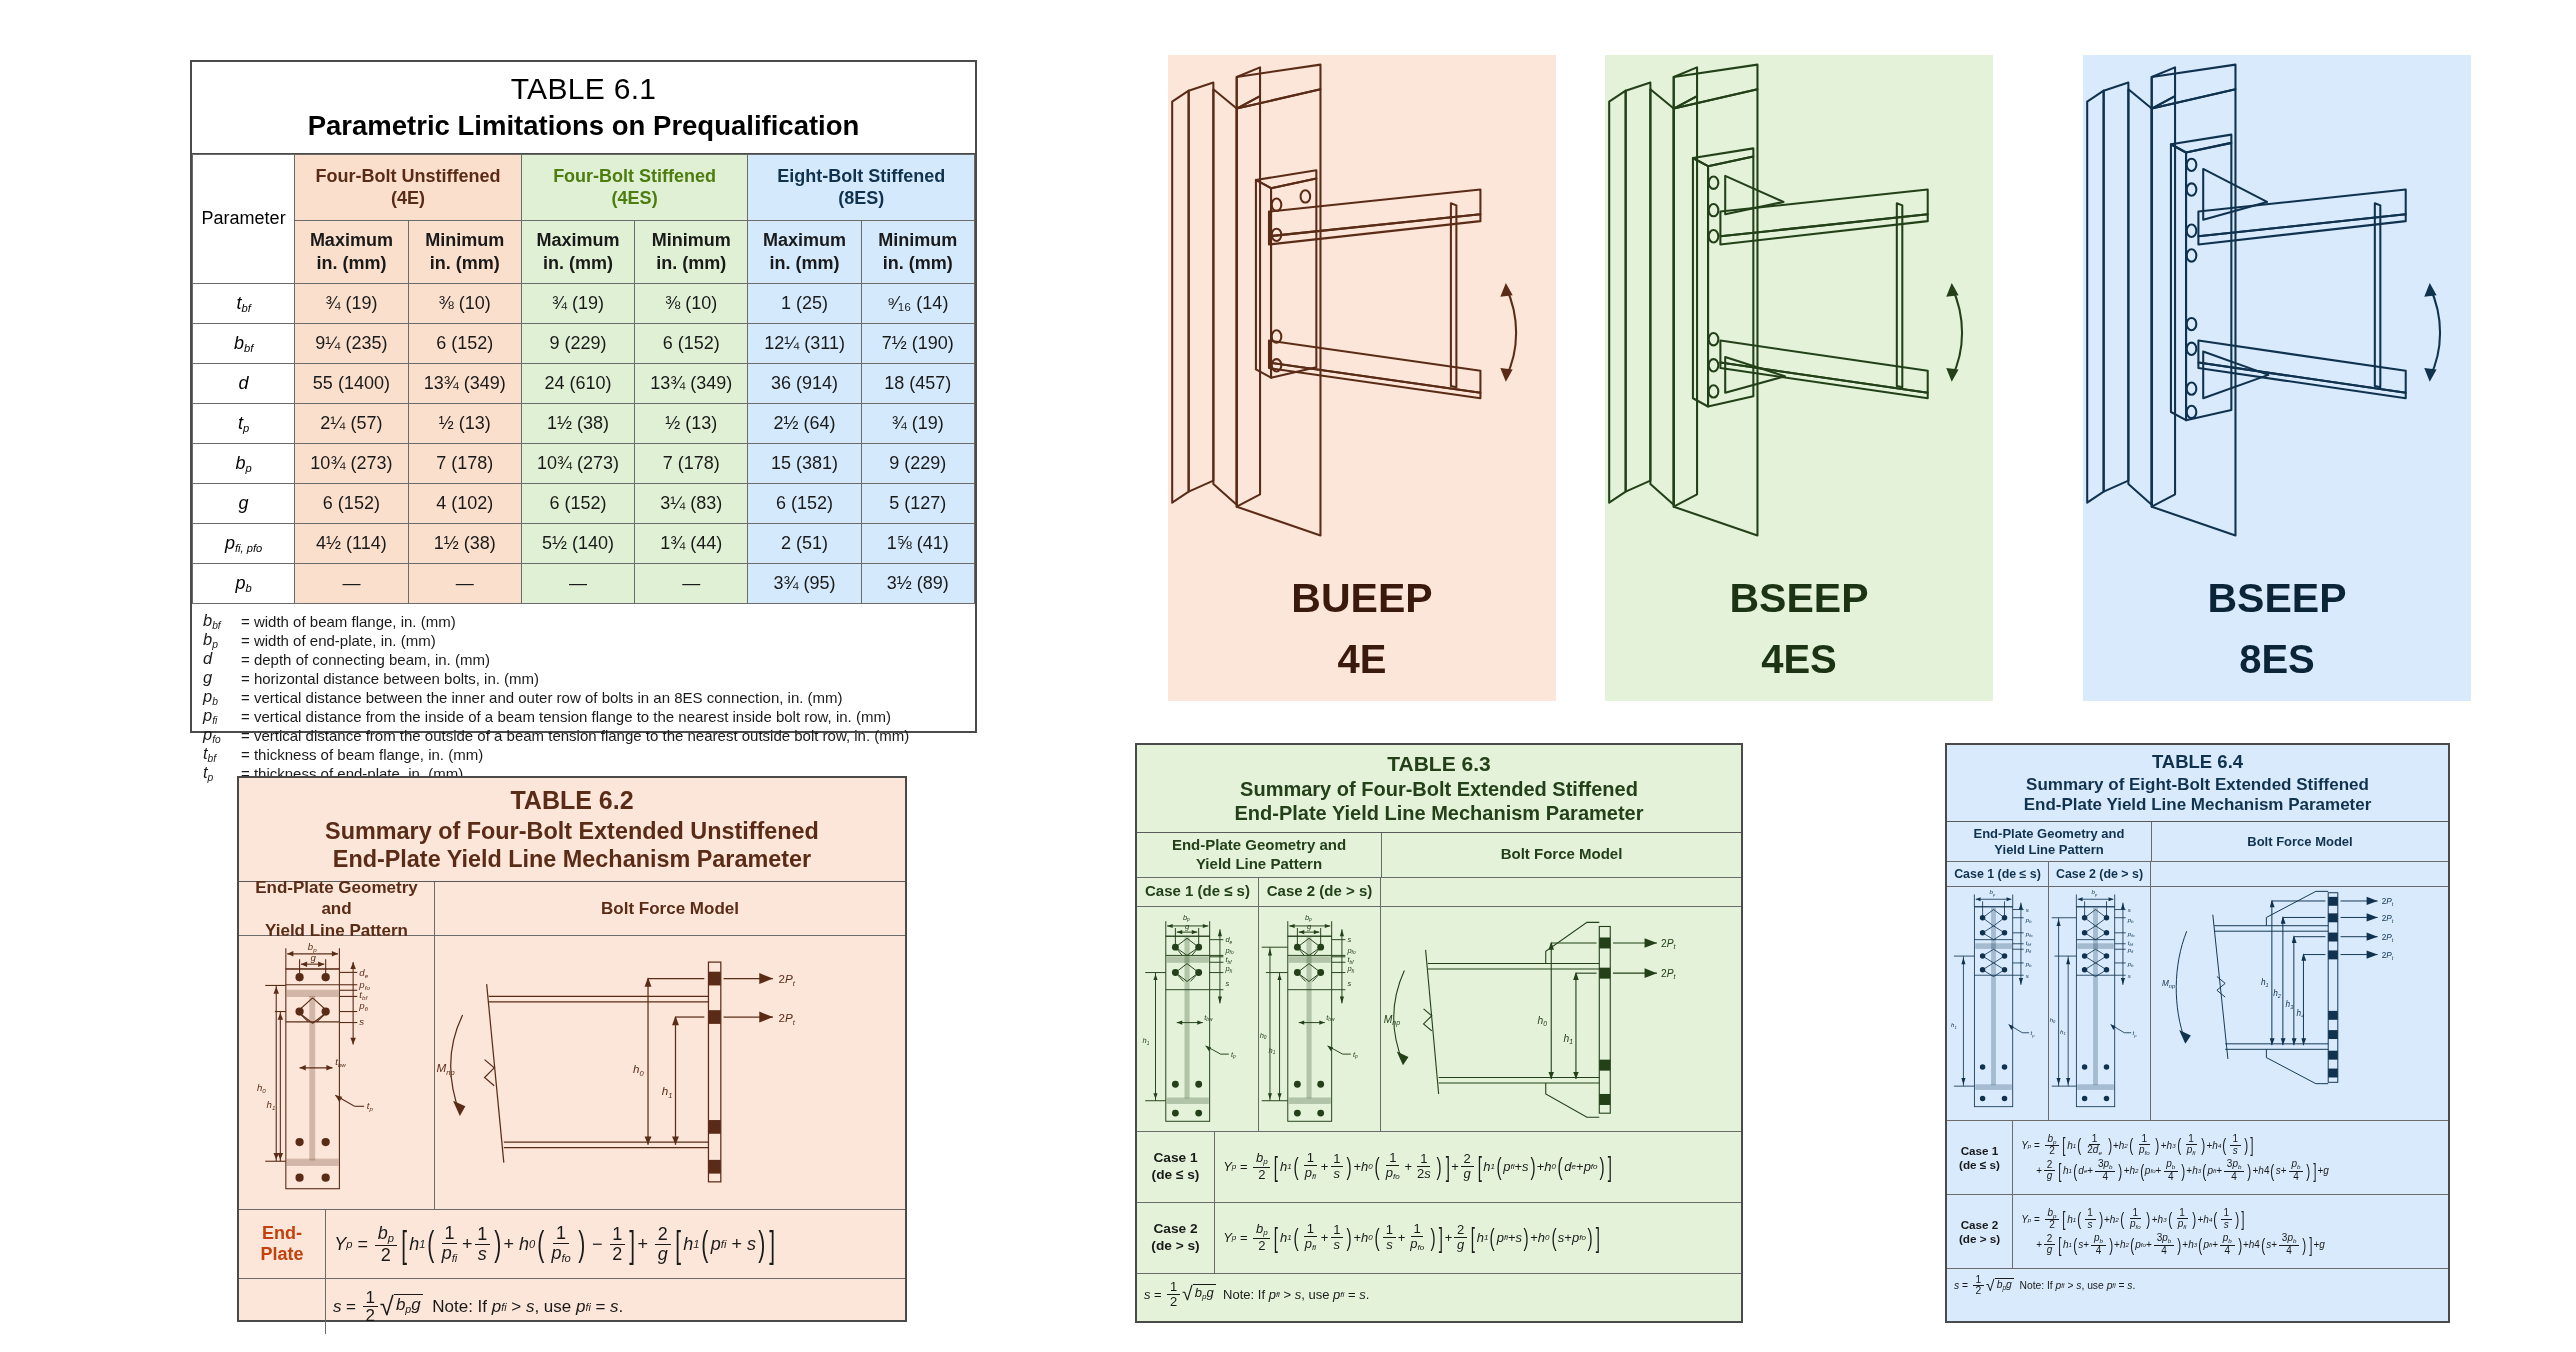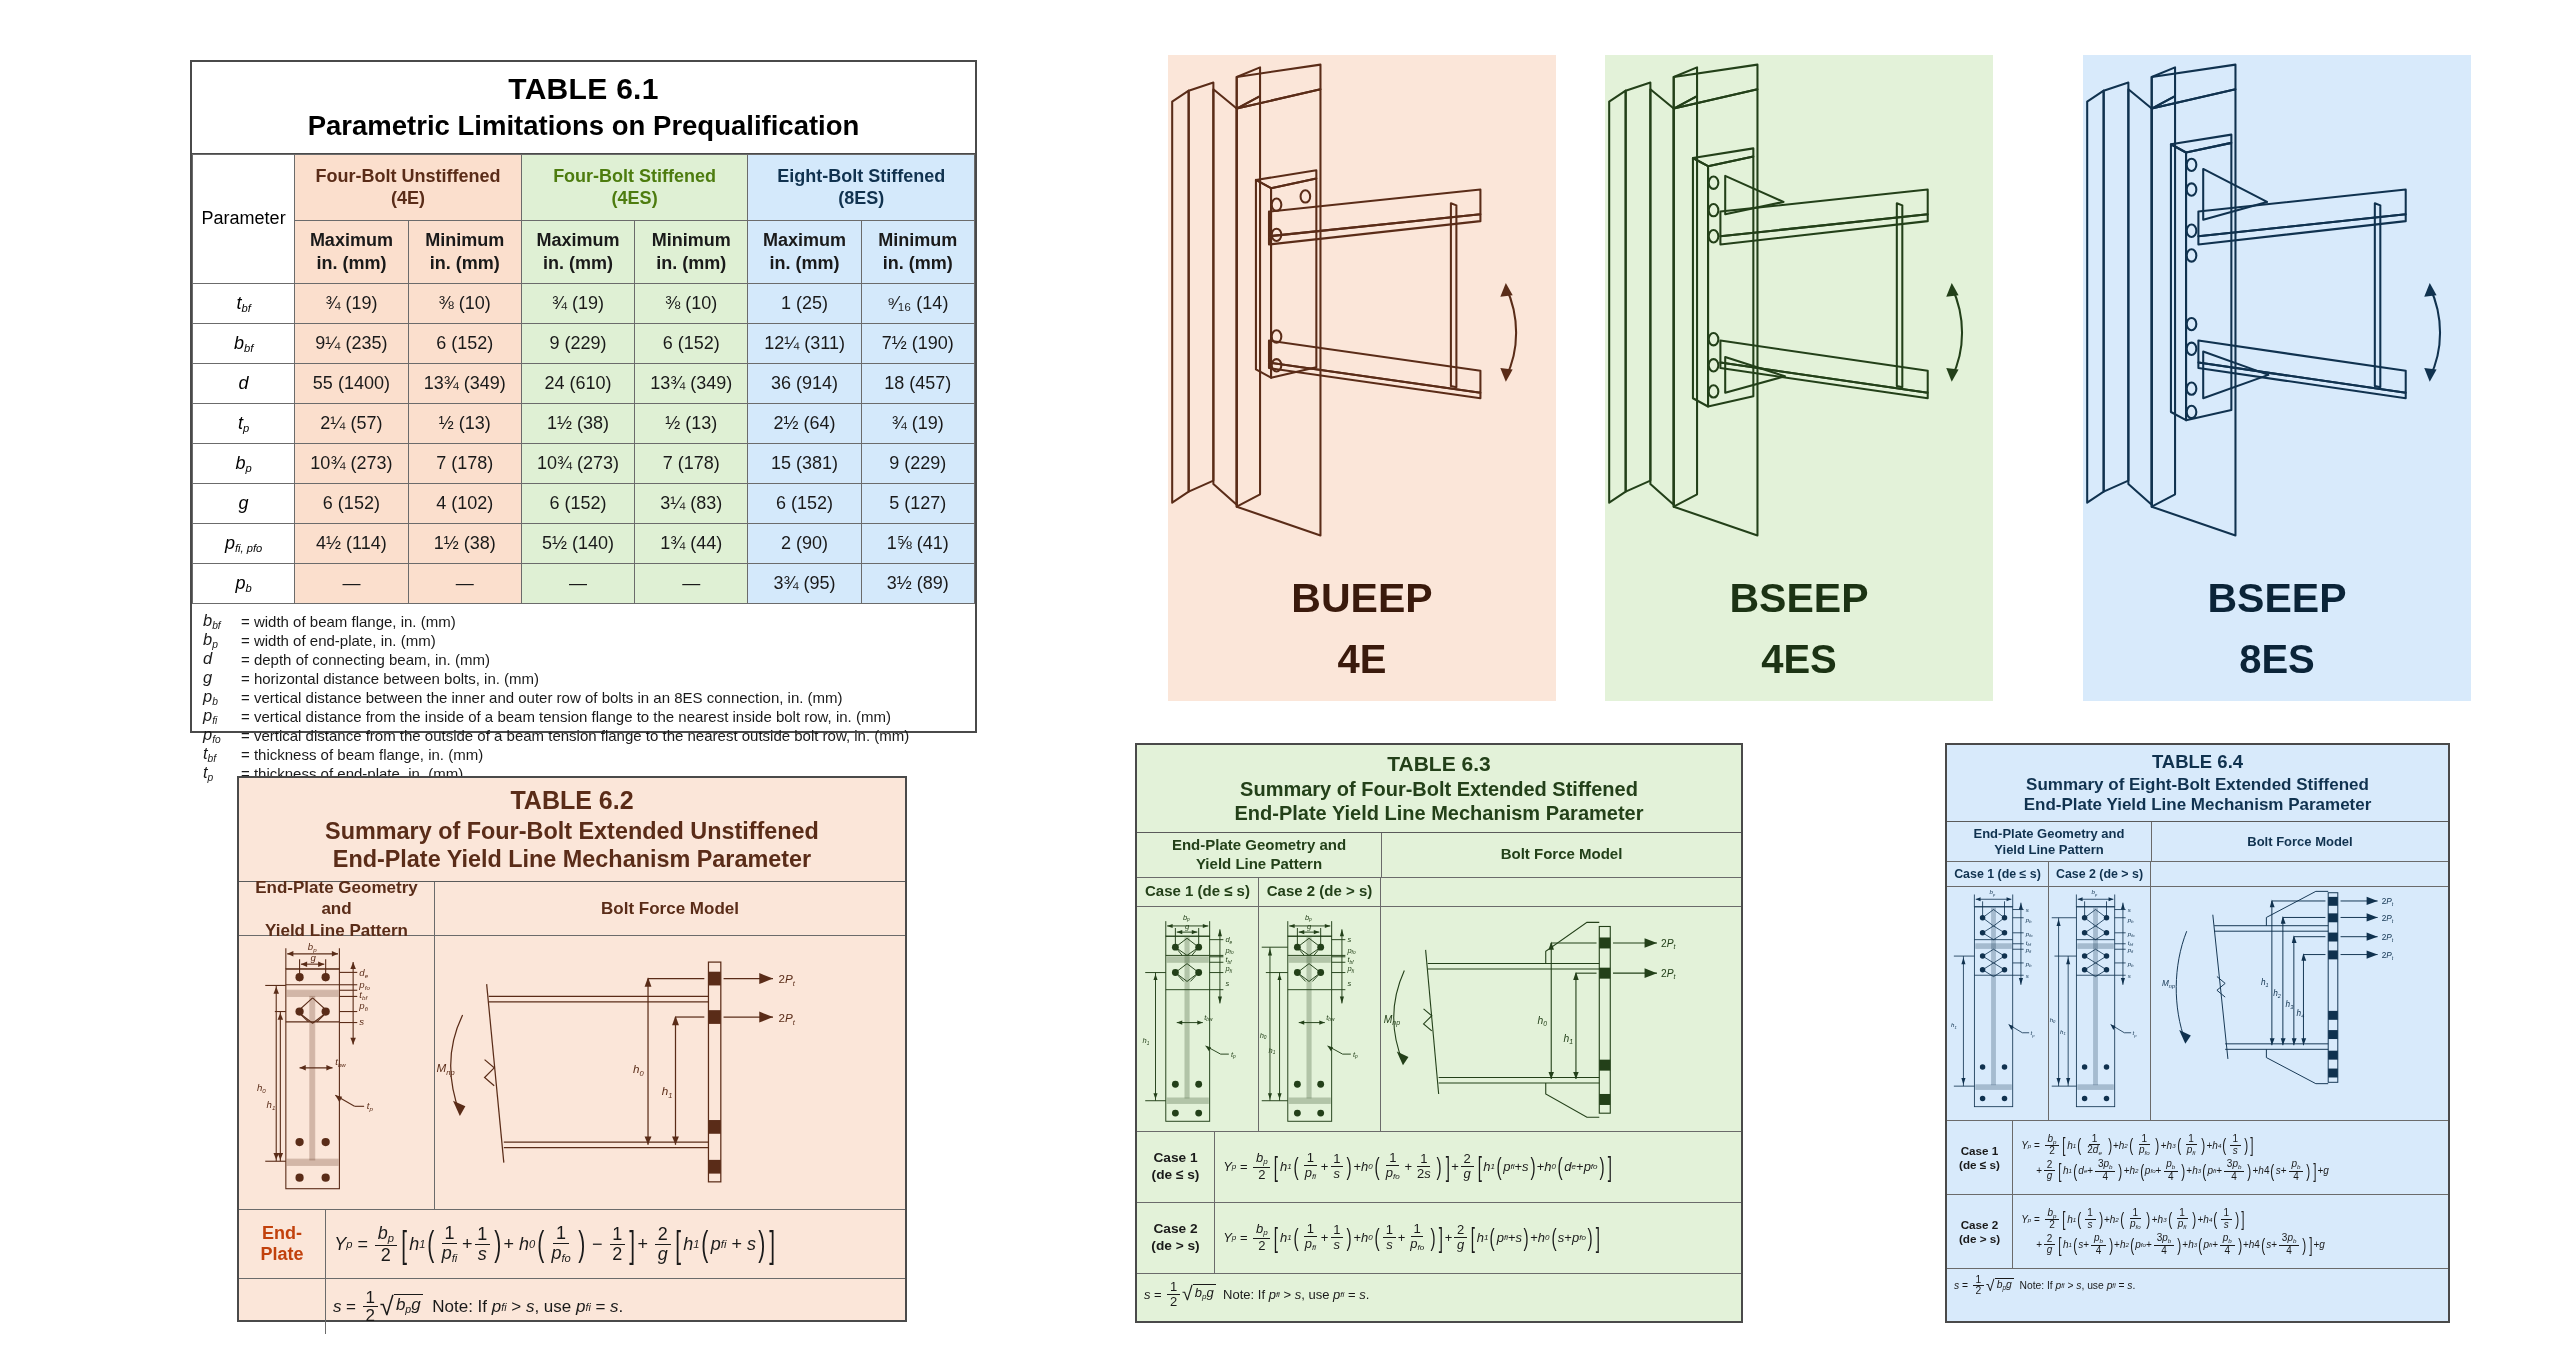--- a/index.html
+++ b/index.html
@@ -16,21 +16,21 @@
   .tbl { border:2.1px solid #3a3a3a; background:#fff; }
 
   
   #t61 {
     position:absolute; left:190px; top:60px; width:787px; height:673px;
     border:2.1px solid #4a4a4a; background:#fff;
   }
   #t61 .t61-title {
     padding:9.6px 0 11px 0; text-align:center; border-bottom:1.4px solid #4a4a4a;
   }
-  #t61 .t61-title .l1 { font-size:30px; font-weight:bold; letter-spacing:0.3px; }
+  #t61 .t61-title .l1 { font-size:30px; font-weight:normal; letter-spacing:0.3px; }
   #t61 .t61-title .l2 { font-size:27.5px; font-weight:bold; margin-top:4.1px; }
 
   table.grid { border-collapse:collapse; width:100%; table-layout:fixed; }
   table.grid td, table.grid th {
     border:0.7px solid #6b6b6b; padding:0; font-size:18px; text-align:center;
     vertical-align:middle;
   }
   
   .c-param { width:102px; }
   .c-val   { width:113px; }
@@ -249,21 +249,21 @@
         <td class="row-cell cell-4es">3¼ (83)</td>
         <td class="row-cell cell-8es">6 (152)</td>
         <td class="row-cell cell-8es">5 (127)</td>
       </tr>
       <tr>
         <td class="row-param"><span>p</span><sub>fi, pfo</sub></td>
         <td class="row-cell cell-4e">4½ (114)</td>
         <td class="row-cell cell-4e">1½ (38)</td>
         <td class="row-cell cell-4es">5½ (140)</td>
         <td class="row-cell cell-4es">1¾ (44)</td>
-        <td class="row-cell cell-8es">2 (90)</td>
+        <td class="row-cell cell-8es">2 (51)</td>
         <td class="row-cell cell-8es">1⅝ (41)</td>
       </tr>
       <tr>
         <td class="row-param"><span>p</span><sub>b</sub></td>
         <td class="row-cell cell-4e">—</td>
         <td class="row-cell cell-4e">—</td>
         <td class="row-cell cell-4es">—</td>
         <td class="row-cell cell-4es">—</td>
         <td class="row-cell cell-8es">3¾ (95)</td>
         <td class="row-cell cell-8es">3½ (89)</td>

